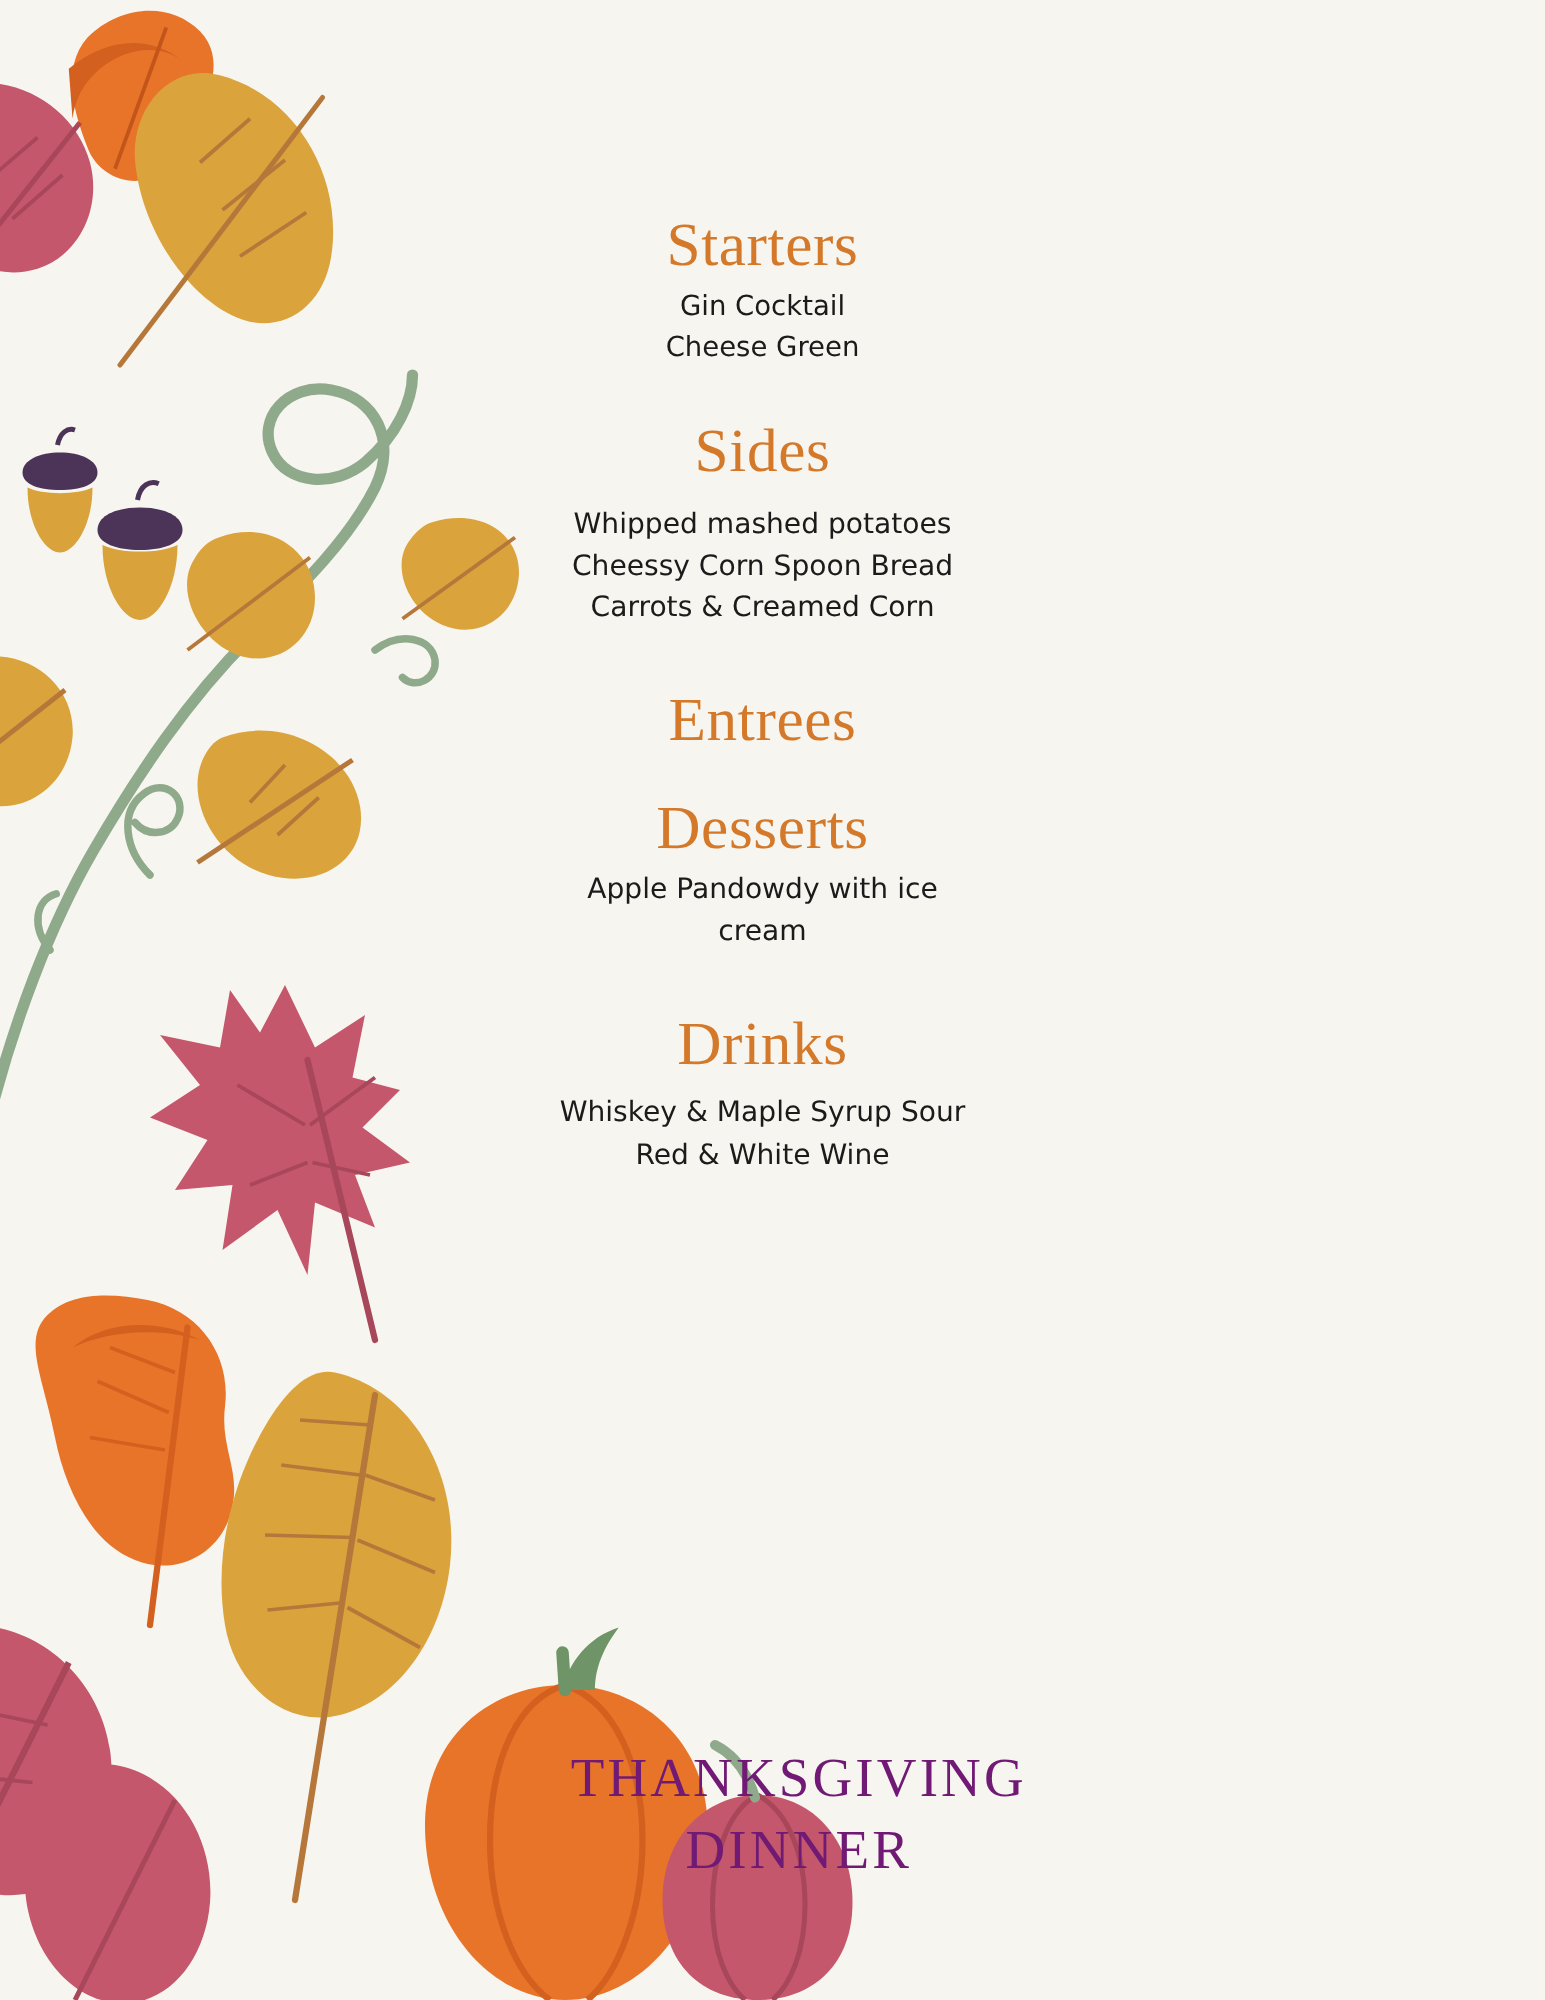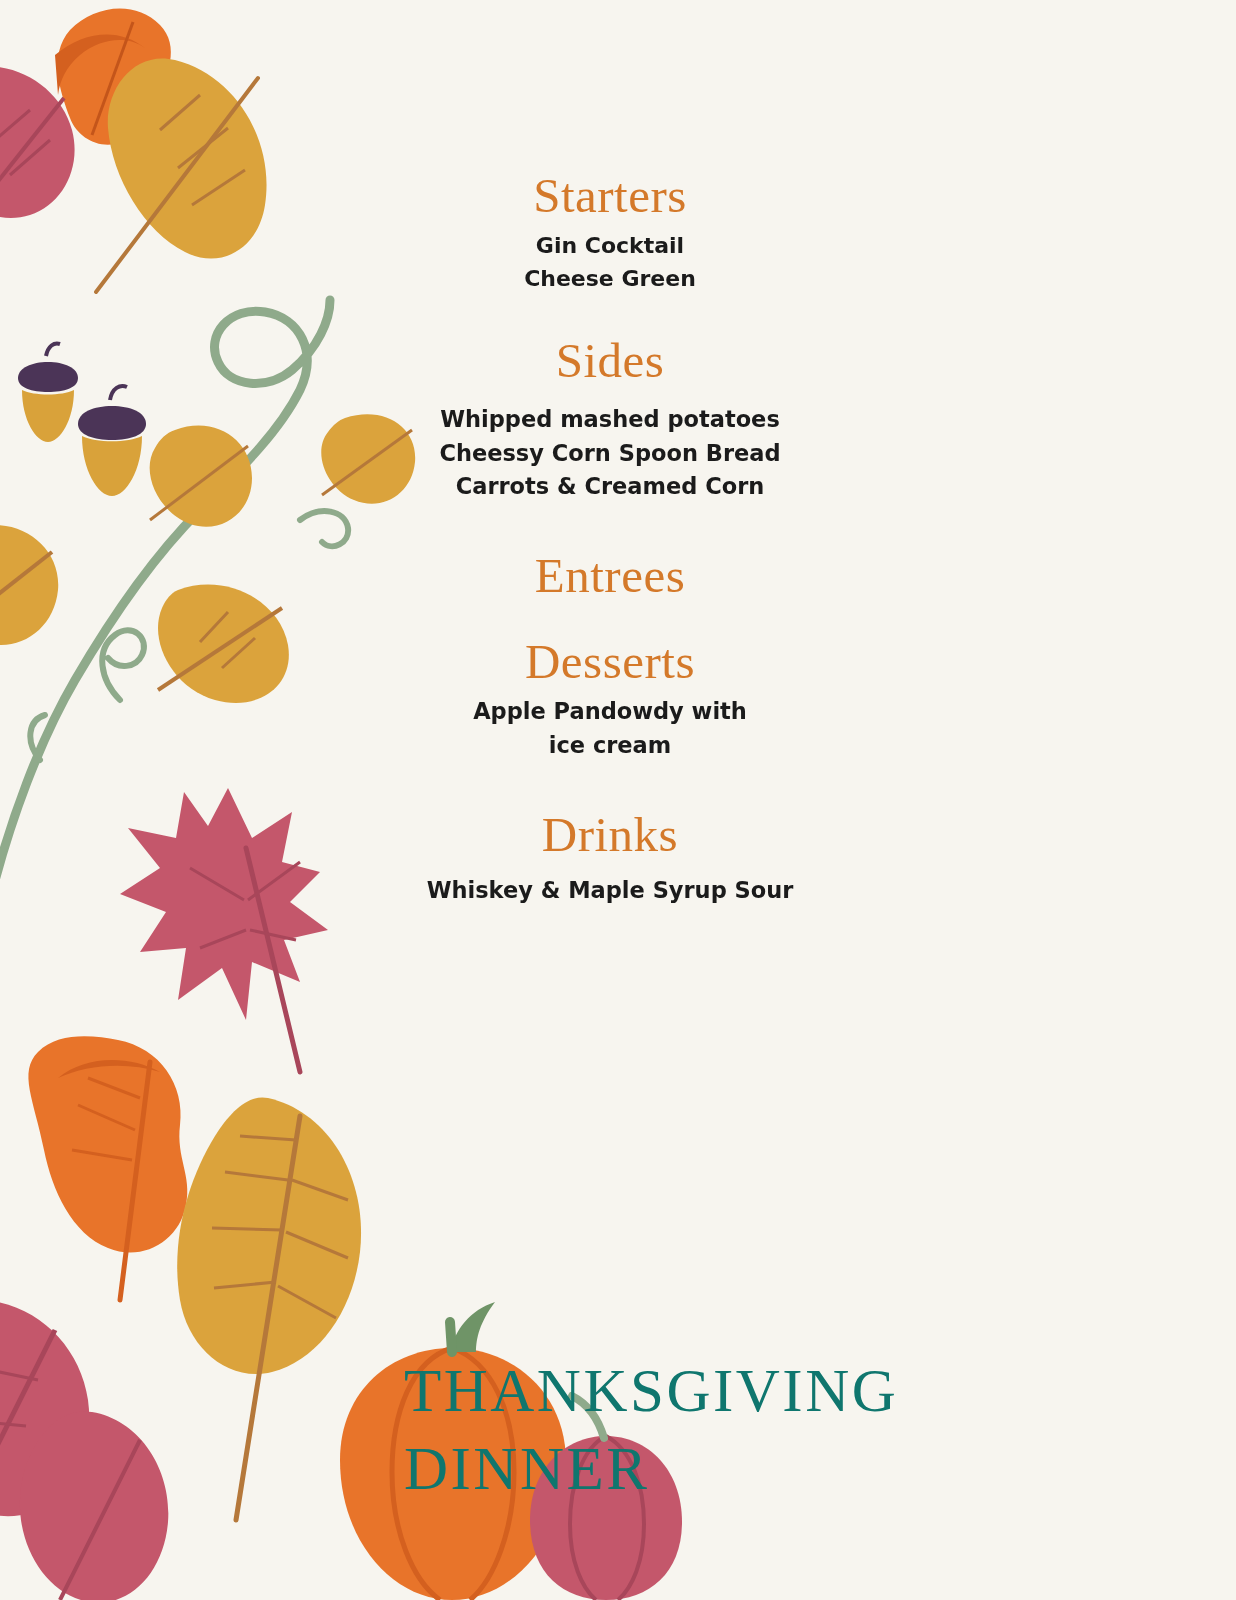--- a/index.html
+++ b/index.html
@@ -53,21 +53,20 @@
     font-weight: normal;
   }
   .items {
     font-family: "DejaVu Sans", sans-serif;
     font-size: 22.5px;
     line-height: 1.5;
     color: #1b1b1b;
   }
   .item {
     display: block;
-    font-weight: bold;
   }
   .sec-starters { margin-bottom: 40px; }
   .sec-starters .items { font-size: 22px; }
   .sec-sides { margin-bottom: 46px; }
   .sec-sides .section-title { margin-bottom: 16px; }
   .sec-entrees { }
   .sec-entrees .section-title { margin-bottom: 18px; }
   .sec-entrees .items { font-size: 22.5px; }
   .sec-entrees .items .item.wrap {
     width: 480px;
@@ -80,26 +79,26 @@
   }
   .sec-drinks { margin-bottom: 0; }
   .sec-drinks .section-title { margin-bottom: 14px; }
 
   
   .doc-title {
     position: absolute;
     right: 126px;
     bottom: 92px;
     width: 470px;
-    text-align: left;
+    text-align: center;
     font-family: "Liberation Serif", serif;
-    font-size: 61px;
+    font-size: 44px;
     line-height: 1.28;
     letter-spacing: 2.5px;
-    color: #0f766e;
+    color: #701a75;
   }
   .doc-title .line {
     display: block;
   }
 </style>
 </head>
 <body>
 
 <div class="page">
 
@@ -233,20 +232,21 @@
       <h2 class="section-title">Desserts</h2>
       <div class="items">
         <span class="item">Apple Pandowdy with ice cream</span>
       </div>
     </section>
 
     <section class="section sec-drinks">
       <h2 class="section-title">Drinks</h2>
       <div class="items">
         <span class="item">Whiskey &amp; Maple Syrup Sour</span>
+        <span class="item">Red &amp; White Wine</span>
       </div>
     </section>
 
   </div>
 
   <div class="doc-title">
     <span class="line">THANKSGIVING</span>
     <span class="line">DINNER</span>
   </div>
 

